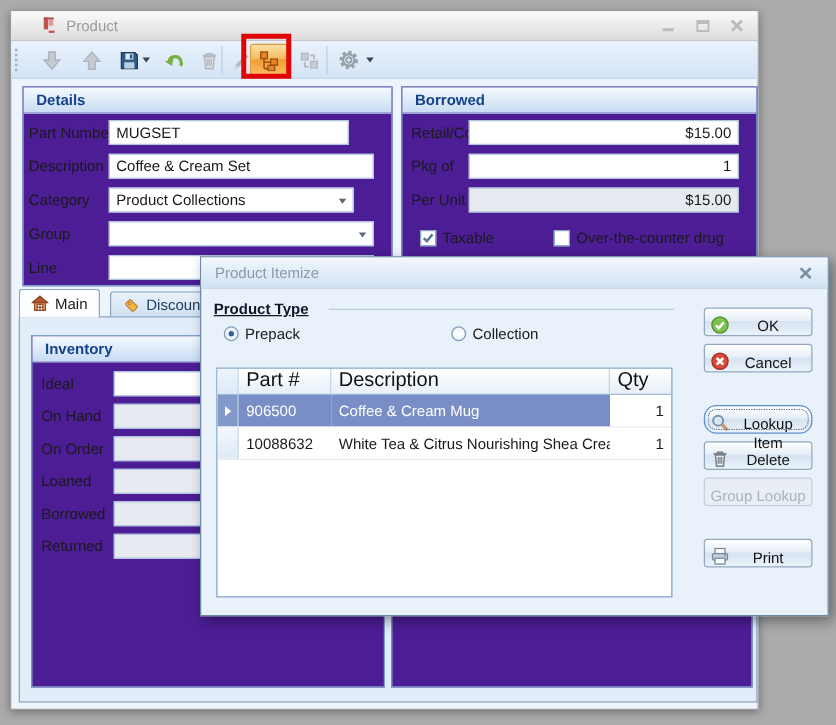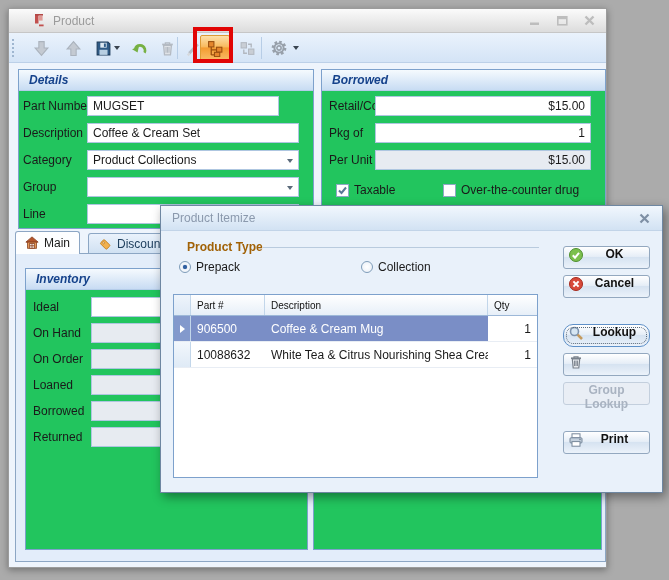--- a/index.html
+++ b/index.html
@@ -41,21 +41,21 @@
     position:absolute; left:191px; top:2px; width:30px; height:26px;
     background:linear-gradient(#fde0a9,#f8ba5e 45%,#f49c30 50%,#f8bc66);
     border:1px solid #dd9b36; border-radius:2px;
     display:flex; align-items:center; justify-content:center;
   }
   .annotation {
     position:absolute; left:193px; top:27px; width:40px; height:36px;
     border:4px solid #e10505; z-index:6; pointer-events:none;
   }
   
-  .group { position:absolute; border:1px solid #7da1cc; background:#22c55e;font-style:italic; }
+  .group { position:absolute; border:1px solid #7da1cc; background:#4c1d95; }
   .group-h {
     height:21px; background:linear-gradient(#f5fafe,#c8dcf3);
     border-bottom:1px solid #b4cce9; color:#15428b; font-weight:bold;
     display:flex; align-items:center; padding-left:10px; font-size:12px;
   }
   .flabel { position:absolute; height:20px; line-height:20px; }
   .input {
     position:absolute; height:20px; background:#fff;
     border:1px solid #aec6e0; padding:0 5px; line-height:18px;
     white-space:nowrap; overflow:hidden;
@@ -97,47 +97,47 @@
     background:#e9f1fa; border:1px solid #6e87a2; z-index:10;
     box-shadow:3px 4px 10px rgba(0,0,0,.4);
   }
   .dlg-title {
     position:absolute; left:0; top:0; right:0; height:25px;
     background:linear-gradient(#f1f7fd,#d2e2f3);
     border-bottom:1px solid #c2d4e8; color:#8b99ad;
     display:flex; align-items:center; padding:0 10px 0 11px; font-size:12px;
   }
   .dlg-close { margin-left:auto; width:16px; height:16px; display:flex; align-items:center; justify-content:center; }
-  .pt-label { position:absolute; left:26px; top:34px; font-weight:bold; color:#a16207; }
+  .pt-label { position:absolute; left:10px; top:34px; font-weight:bold; color:#0f172a;text-decoration:underline; }
   .pt-line { position:absolute; left:102px; top:41px; width:276px; border-top:1px solid #b9cbde; }
   
   .grid {
     position:absolute; left:12px; top:88px; width:365px; height:184px;
     background:#fff; border:1px solid #7da1cc; overflow:hidden;
   }
   .g-row { display:flex; height:26px; border-bottom:1px solid #e8edf4; }
   .g-head { display:flex; height:21px; background:linear-gradient(#ffffff,#e7eff8); border-bottom:1px solid #9db8d8; }
-  .g-head .hc { border-right:1px solid #c2d6ea; padding:0 6px; display:flex; align-items:center; font-size:10px; color:#111; }
+  .g-head .hc { border-right:1px solid #c2d6ea; padding:0 6px; display:flex; align-items:center; font-size:16px; color:#111; }
   .c-ind { width:17px; }
   .c-part { width:74px; }
   .c-desc { width:223px; }
   .c-qty { flex:1; }
   .g-head .c-ind { background:linear-gradient(#eef4fb,#dde9f6); padding:0; }
   .cell { padding:0 6px; display:flex; align-items:center; white-space:nowrap; overflow:hidden; }
   .cell.qty { justify-content:flex-end; }
   .ind-cell { width:17px; border-right:1px solid #c2d6ea; display:flex; align-items:center; justify-content:center; background:linear-gradient(#f2f7fc,#dfeaf6); }
   .row-sel .ind-cell { background:#8399cc; }
   .row-sel .cell.part, .row-sel .cell.desc { background:#7a8ec6; color:#fff; }
   .ind-arrow { width:0; height:0; border-left:5px solid #fff; border-top:4px solid transparent; border-bottom:4px solid transparent; }
   
   .dbtn {
     position:absolute; left:402px; width:87px; height:23px;
     border:1px solid #93a8bf; border-radius:3px;
     background:linear-gradient(#ffffff,#e6eef7 45%,#d6e3f1 50%,#ebf2fa);
-    display:flex; align-items:flex-start; padding:0 4px; font-size:12px; color:#111;font-weight:bold;
+    display:flex; align-items:flex-end; padding:0 4px; font-size:12px; color:#111;
   }
   .dbtn .lbl { flex:1; text-align:center; }
   .dbtn.focused { border-color:#5e90c8; outline:1px dotted #5a6a7a; outline-offset:-4px;border-radius:10px; }
   .dbtn.disabled { background:#e9eef5; color:#a9b3c1; border-color:#c3cfdd; }
   .dicon { width:16px; height:16px; flex:0 0 16px; }
 </style>
 </head>
 <body>
 
 <div class="window">
@@ -243,21 +243,21 @@
   </div>
 
   <div class="group" style="left:9px;top:60px;width:296px;height:160px">
     <div class="group-h">Details</div>
   </div>
   <span class="flabel" style="left:14px;top:87px">Part Number</span>
   <div class="input" style="left:78px;top:87px;width:192px">MUGSET</div>
   <span class="flabel" style="left:14px;top:114px">Description</span>
   <div class="input" style="left:78px;top:114px;width:212px">Coffee &amp; Cream Set</div>
   <span class="flabel" style="left:14px;top:141px">Category</span>
-  <div class="input combo" style="left:78px;top:141px;width:212px"><span>Product Collections</span><span class="cbx-caret"></span></div>
+  <div class="input combo" style="left:78px;top:141px;width:196px"><span>Product Collections</span><span class="cbx-caret"></span></div>
   <span class="flabel" style="left:14px;top:168px">Group</span>
   <div class="input combo" style="left:78px;top:168px;width:212px"><span></span><span class="cbx-caret"></span></div>
   <span class="flabel" style="left:14px;top:195px">Line</span>
   <div class="input combo" style="left:78px;top:195px;width:212px"><span></span><span class="cbx-caret"></span></div>
 
   <div class="group" style="left:312px;top:60px;width:285px;height:142px">
     <div class="group-h">Borrowed</div>
   </div>
   <span class="flabel" style="left:320px;top:87px">Retail/Cost</span>
   <div class="input num" style="left:366px;top:87px;width:216px">$15.00</div>
@@ -385,20 +385,21 @@
       </svg>
     <span class="lbl">Lookup</span>
   </div>
   <div class="dbtn" style="top:147px">
     <svg class="dicon" viewBox="0 0 16 16" fill="none" stroke="#7a828c">
         <path d="M3 4.2 h10" stroke-width="1.6"></path>
         <path d="M6 4 V2.8 h4 V4" stroke-width="1.2"></path>
         <path d="M4.3 5 L5.2 14 h5.6 L11.7 5z" fill="#e7eaee" stroke-width="1.2"></path>
         <path d="M6.6 6.6 v5.4 M8 6.6 v5.4 M9.4 6.6 v5.4" stroke-width="1"></path>
       </svg>
+    <span class="lbl">Item Delete</span>
   </div>
   <div class="dbtn disabled" style="top:176px">
     <span class="lbl">Group Lookup</span>
   </div>
   <div class="dbtn" style="top:225px">
     <svg class="dicon" viewBox="0 0 16 16">
         <rect x="4" y="1.8" width="8" height="4" fill="#fff" stroke="#77879a"></rect>
         <rect x="2" y="5.8" width="12" height="5.2" rx="1" fill="#c4d0dd" stroke="#77879a"></rect>
         <rect x="4" y="9.6" width="8" height="4.6" fill="#fff" stroke="#77879a"></rect>
         <circle cx="12" cy="7.4" r="0.8" fill="#77879a"></circle>

